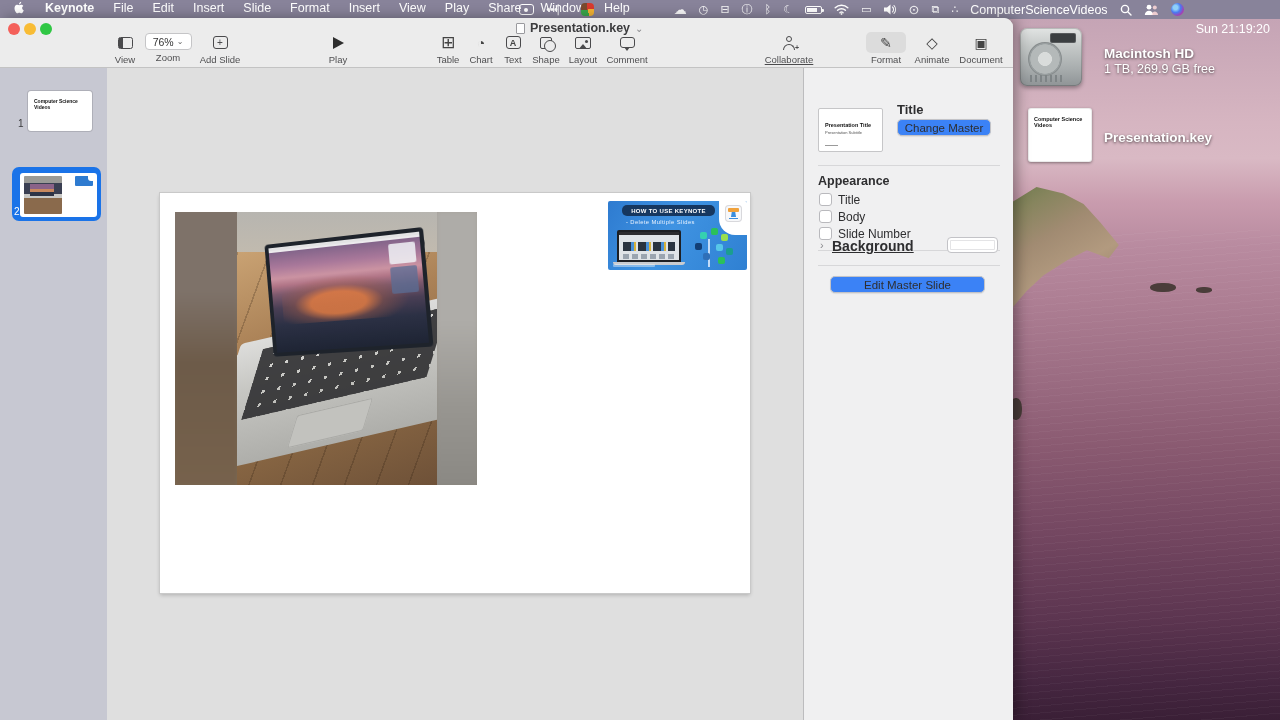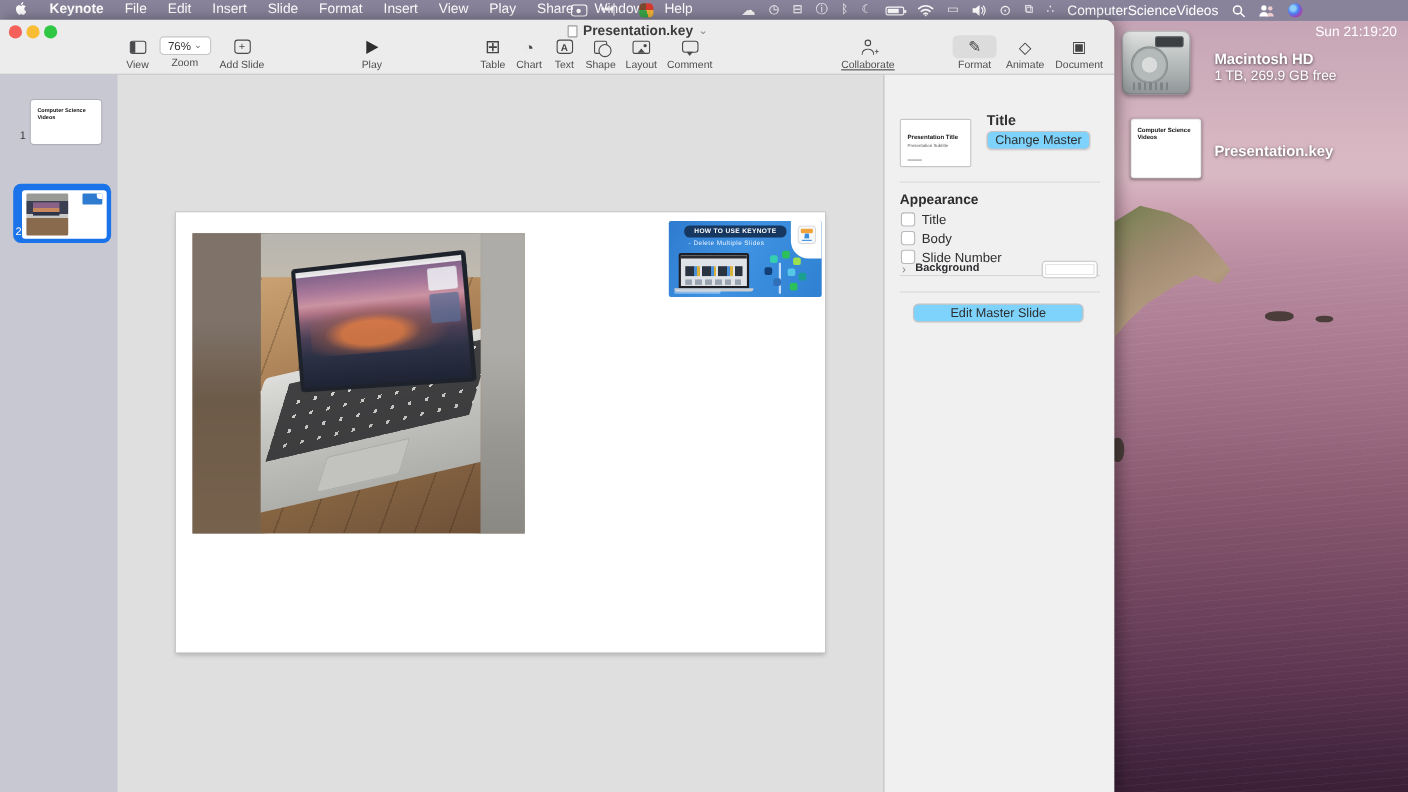--- a/index.html
+++ b/index.html
@@ -165,21 +165,21 @@
 
   
   #inspector { left:803px; top:50px; width:210px; height:652px; background:#f0f0f1; border-left:1px solid #bcbcbe; }
   #insp-header { top:0; left:0; width:100%; height:24px; display:flex; align-items:center; justify-content:center;
     color:#6f6f74; font-size:12.5px; border-bottom:1px solid #cfcfd1; }
   #master-thumb { left:14px; top:40px; width:65px; height:44px; background:#fff; border:1px solid #c6c6c8; border-radius:2px; }
   #master-thumb .mt { position:absolute; left:6px; top:13px; font-size:5.5px; font-weight:700; color:#111; white-space:nowrap; }
   #master-thumb .ms { position:absolute; left:6px; top:21px; font-size:4px; color:#555; white-space:nowrap; }
   #master-thumb .ln { position:absolute; left:6px; bottom:5px; width:13px; height:1.5px; background:#9a9a9a; }
   .insp-bold { font-weight:700; color:#2e2e30; }
-  .btn { background:#7dd3fc; border:1px solid #c3c3c7; border-radius:5px; color:#2e2e30; font-size:11.5px;
+  .btn { background:#3b82f6; border:1px solid #c3c3c7; border-radius:5px; color:#2e2e30; font-size:11.5px;
     display:flex; align-items:center; justify-content:center; box-shadow:0 .5px 1px rgba(0,0,0,.08); }
   .divider { height:1px; background:#d7d7d9; left:14px; width:182px; }
   .cb { width:13px; height:13px; background:#fff; border:1px solid #b9b9bd; border-radius:3px; }
   .cb-label { font-size:12px; color:#2e2e30; }
   #bg-well { left:143px; top:169px; width:51px; height:16px; background:#fff; border:1px solid #c3c3c7; border-radius:4px;
     box-shadow:inset 0 0 0 2px #fff, inset 0 0 0 3px #e4e4e6; }
   .disclosure { color:#8a8a8e; font-size:11px; }
 </style>
 </head>
 <body>
@@ -462,20 +462,20 @@
 
     <div class="abs cb" style="left:15px;top:125px;"></div>
     <div class="abs cb-label" style="left:34px;top:125px;">Title</div>
     <div class="abs cb" style="left:15px;top:142px;"></div>
     <div class="abs cb-label" style="left:34px;top:142px;">Body</div>
     <div class="abs cb" style="left:15px;top:159px;"></div>
     <div class="abs cb-label" style="left:34px;top:159px;">Slide Number</div>
 
     <div class="abs divider" style="top:182px;"></div>
     <div class="abs disclosure" style="left:16px;top:171px;">›</div>
-    <div class="abs insp-bold" style="left:28px;top:170px;font-size:10px;">Background</div>
+    <div class="abs insp-bold" style="left:28px;top:170px;font-size:14px;text-decoration:underline;">Background</div>
     <div class="abs" id="bg-well" style="top: 169px;"></div>
 
     <div class="abs divider" style="top:197px;"></div>
     <div class="abs btn" style="left:26px;top:208px;width:155px;height:17px;">Edit Master Slide</div>
   </div>
 
 </div>
 
 </body></html>

